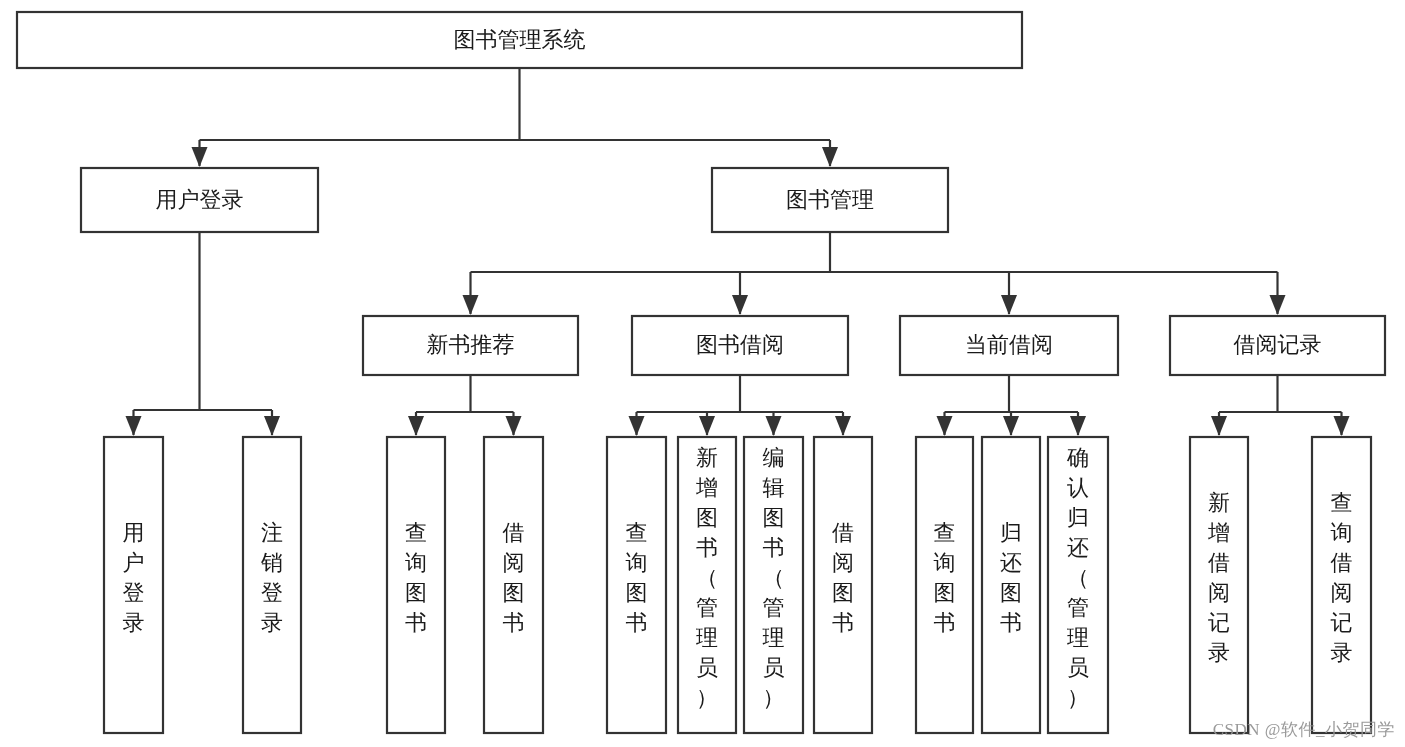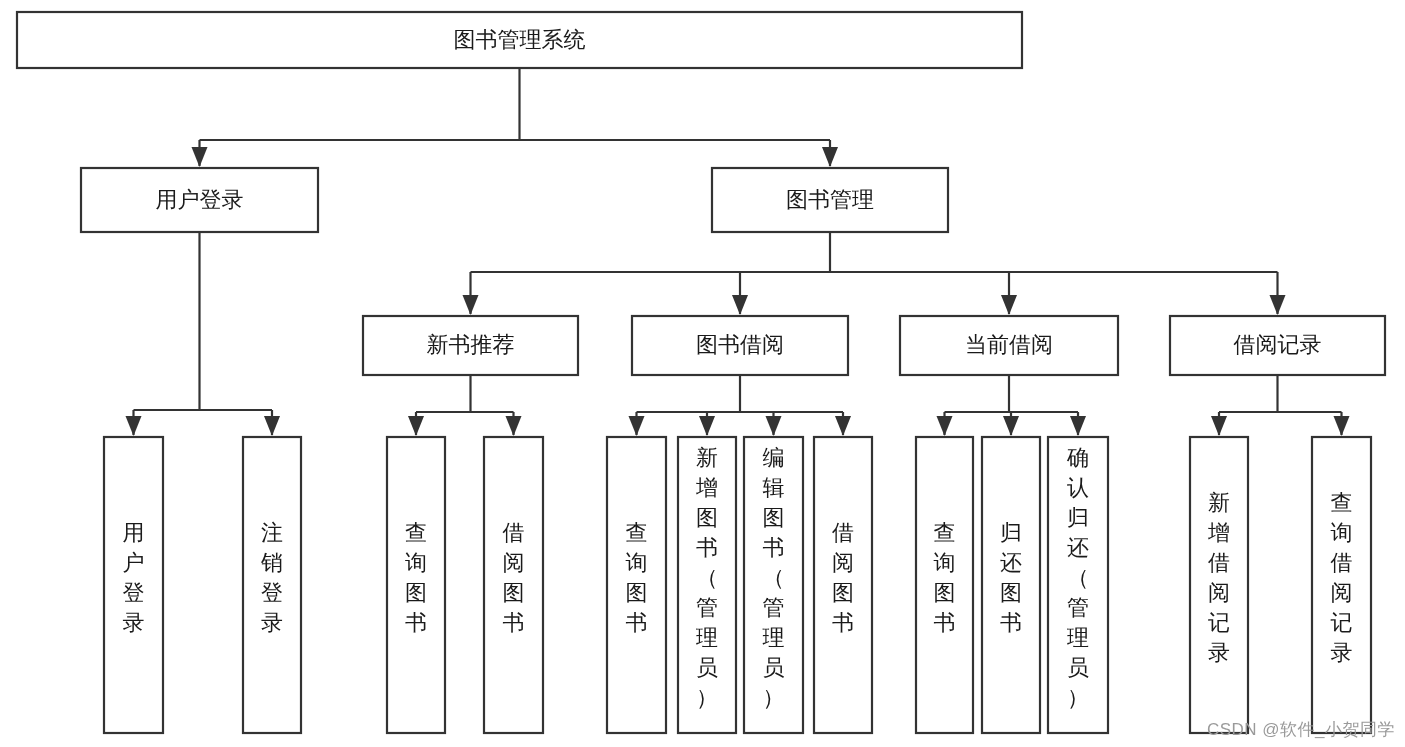--- a/index.html
+++ b/index.html
@@ -45,21 +45,21 @@
   .node-label-vertical {
     fill: #1a1a1a;
     font-family: "Liberation Sans", "DejaVu Sans", sans-serif;
     font-size: 22px;
     text-anchor: middle;
   }
   .watermark {
     position: absolute;
     right: 10px;
     bottom: 6px;
-    font-family: Liberation Sans, sans-serif;
+    font-family: Liberation Serif, serif;
     font-size: 17px;
     color: #9a9a9a;
     letter-spacing: 0.5px;
     white-space: nowrap;
     pointer-events: none;
   }
 </style>
 </head>
 <body>
 

